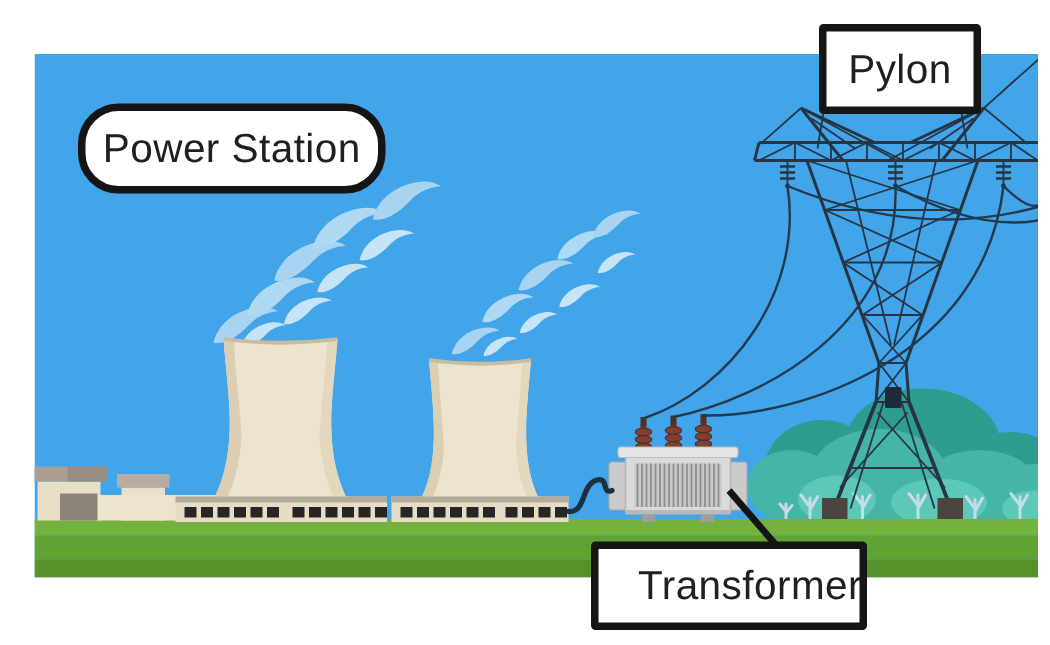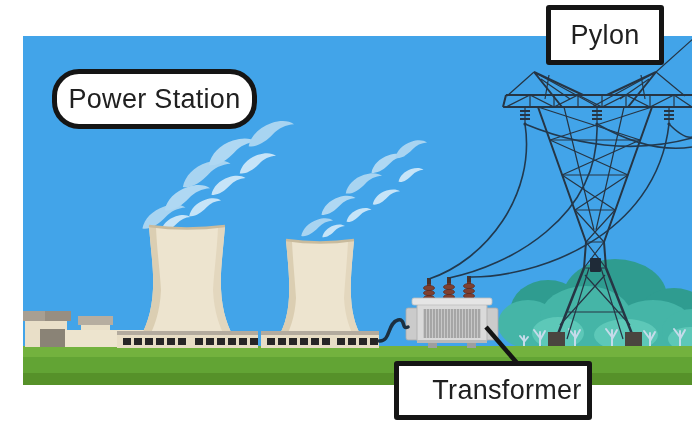--- a/index.html
+++ b/index.html
@@ -4,22 +4,22 @@
 <style>
   html,body{margin:0;padding:0;background:#ffffff;}
   .stage{position:relative;width:700px;height:430px;background:#ffffff;overflow:hidden;
          font-family:"Liberation Sans",sans-serif;}
   .scene-svg{position:absolute;left:0;top:0;}
   .label{position:absolute;box-sizing:border-box;background:#ffffff;border:5px solid #151515;
          border-radius:3px;display:flex;align-items:center;justify-content:center;
          font-weight:500;font-size:27px;line-height:1;color:#202020;letter-spacing:.3px;
          font-family:"Liberation Sans",sans-serif;}
   #lbl-power{left:52px;top:69px;width:205px;height:60px;border-radius:27px;}
-  #lbl-pylon{left:546px;top:5px;width:118px;height:60px;}
-  #lbl-transformer{left:394px;top:361px;width:198px;height:59px;padding-left:28px;}
+  #lbl-pylon{left:546px;top:16px;width:108px;height:60px;}
+  #lbl-transformer{left:394px;top:361px;width:184px;height:59px;padding-left:28px;}
 </style>
 </head>
 <body>
 
 <div class="stage">
 
 <svg class="scene-svg" width="700" height="430" viewBox="0 0 700 430">
   <defs>
     <clipPath id="scene-clip">
           <rect x="23" y="36" width="669" height="349"></rect>

